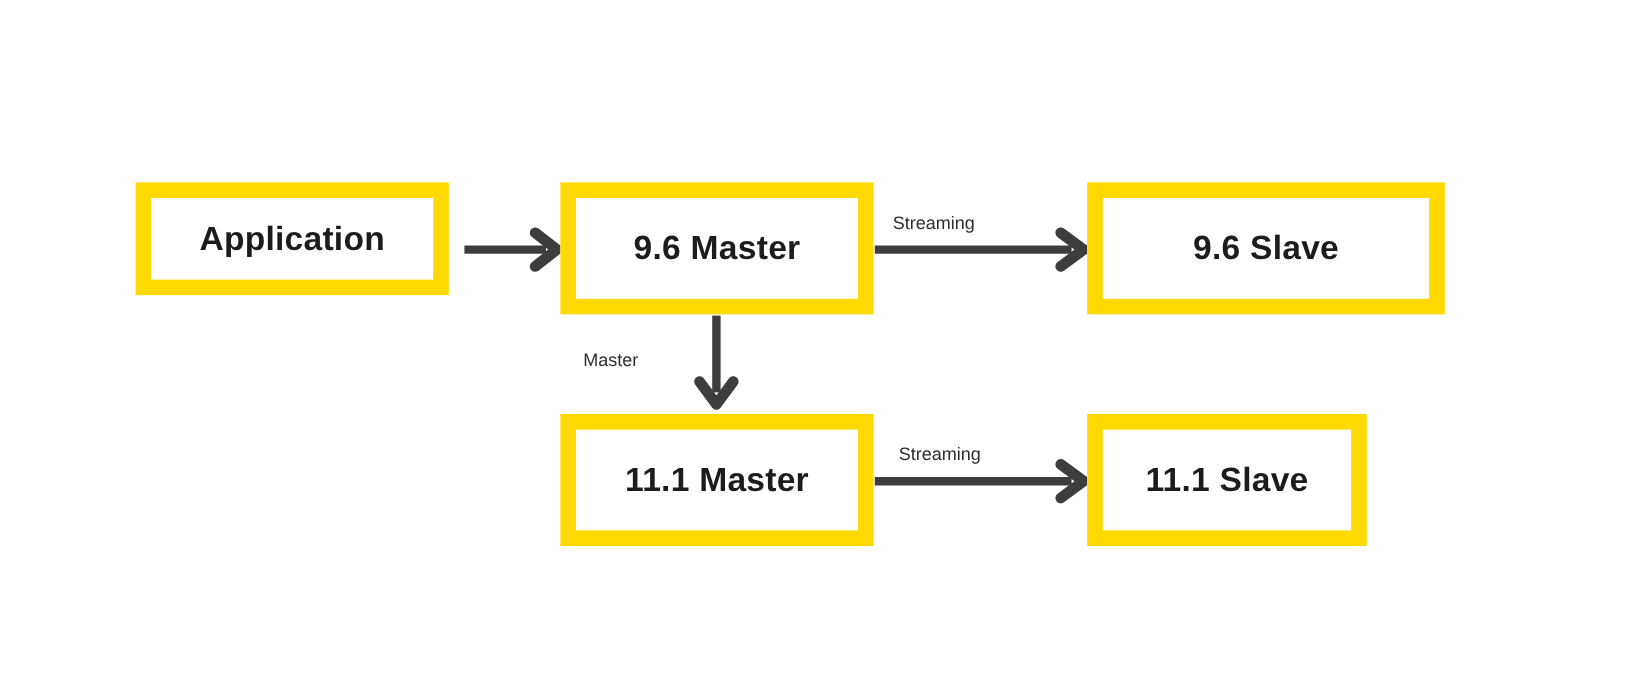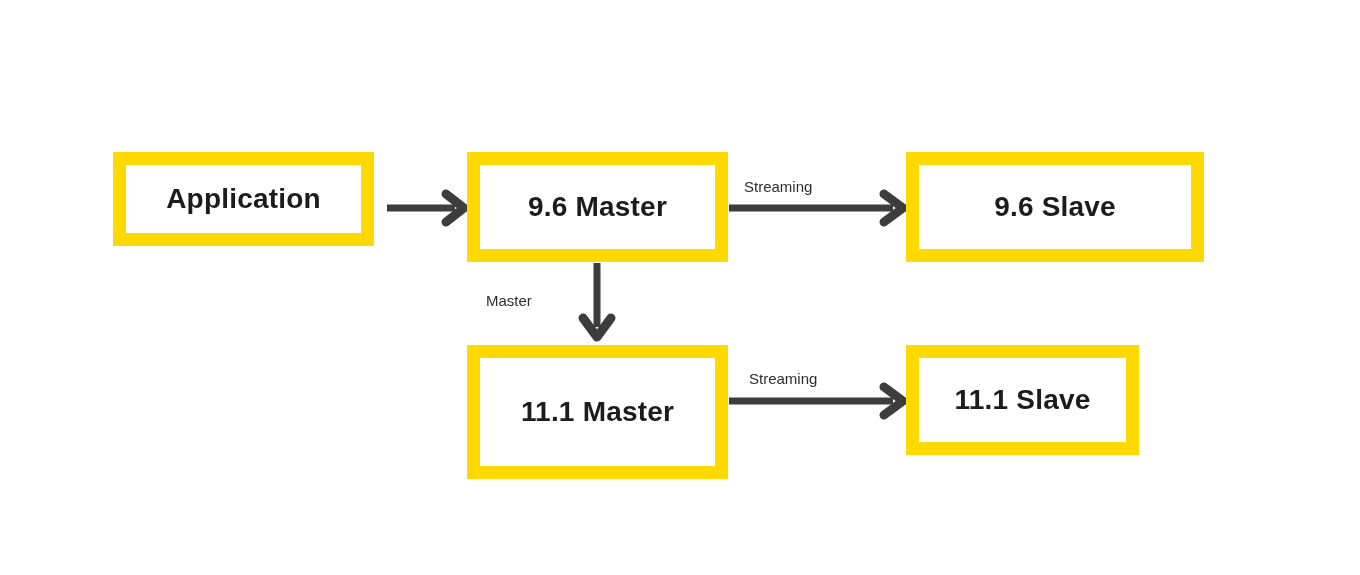--- a/index.html
+++ b/index.html
@@ -92,21 +92,21 @@
   </div>
 
   <div class="node" style="left:467px; top:152px; width:261px; height:110px; border:13px solid #FFD900;">
     <span class="node-label"><span class="ver">9.6</span><span class="role">&nbsp;</span><span class="role">Master</span></span>
   </div>
 
   <div class="node" style="left:906px; top:152px; width:298px; height:110px; border:13px solid #FFD900;">
     <span class="node-label"><span class="ver">9.6</span><span class="role">&nbsp;</span><span class="role">Slave</span></span>
   </div>
 
-  <div class="node" style="left:467px; top:345px; width:261px; height:134px; border:13px solid #FFD900;">
+  <div class="node" style="left:467px; top:345px; width:261px; height:110px; border:13px solid #FFD900;">
     <span class="node-label"><span class="ver">11.1</span><span class="role">&nbsp;</span><span class="role">Master</span></span>
   </div>
 
   <div class="node" style="left:906px; top:345px; width:233px; height:110px; border:13px solid #FFD900;">
     <span class="node-label"><span class="ver">11.1</span><span class="role">&nbsp;</span><span class="role">Slave</span></span>
   </div>
 
   <div class="edge-label" style="left:744px; top:168px;">Streaming</div>
 
   <div class="edge-label" style="left:486px; top:282px;">Master</div>

